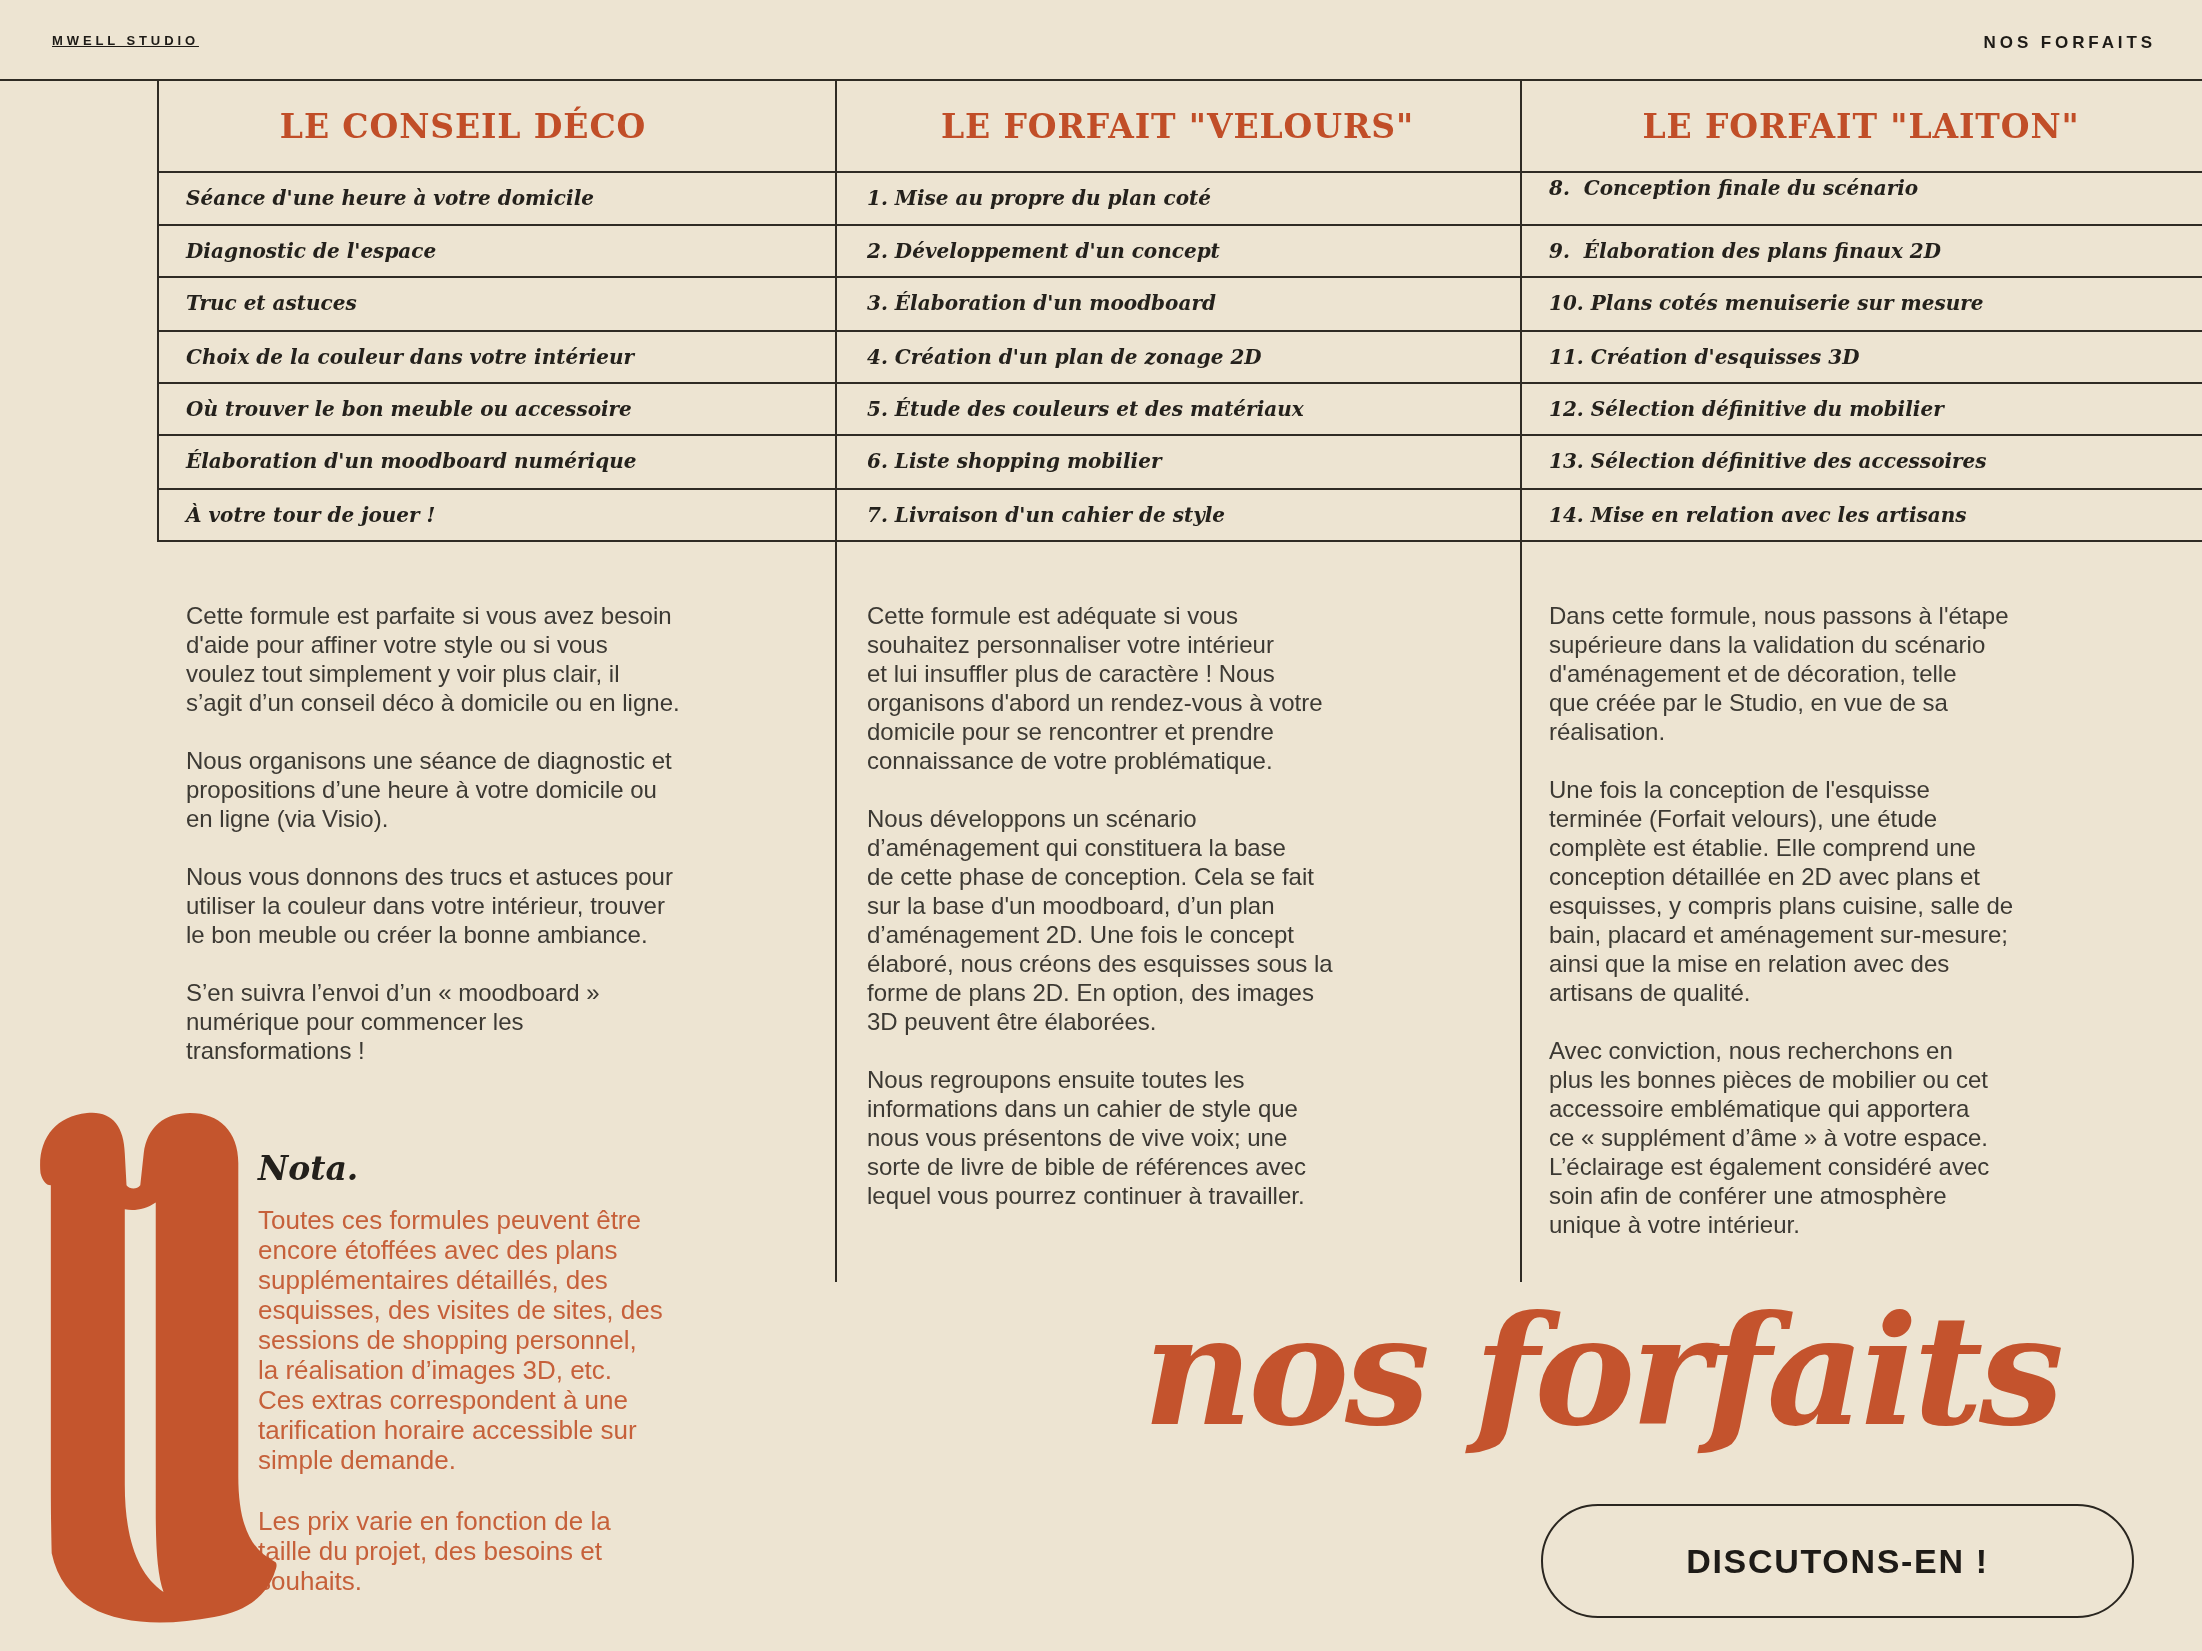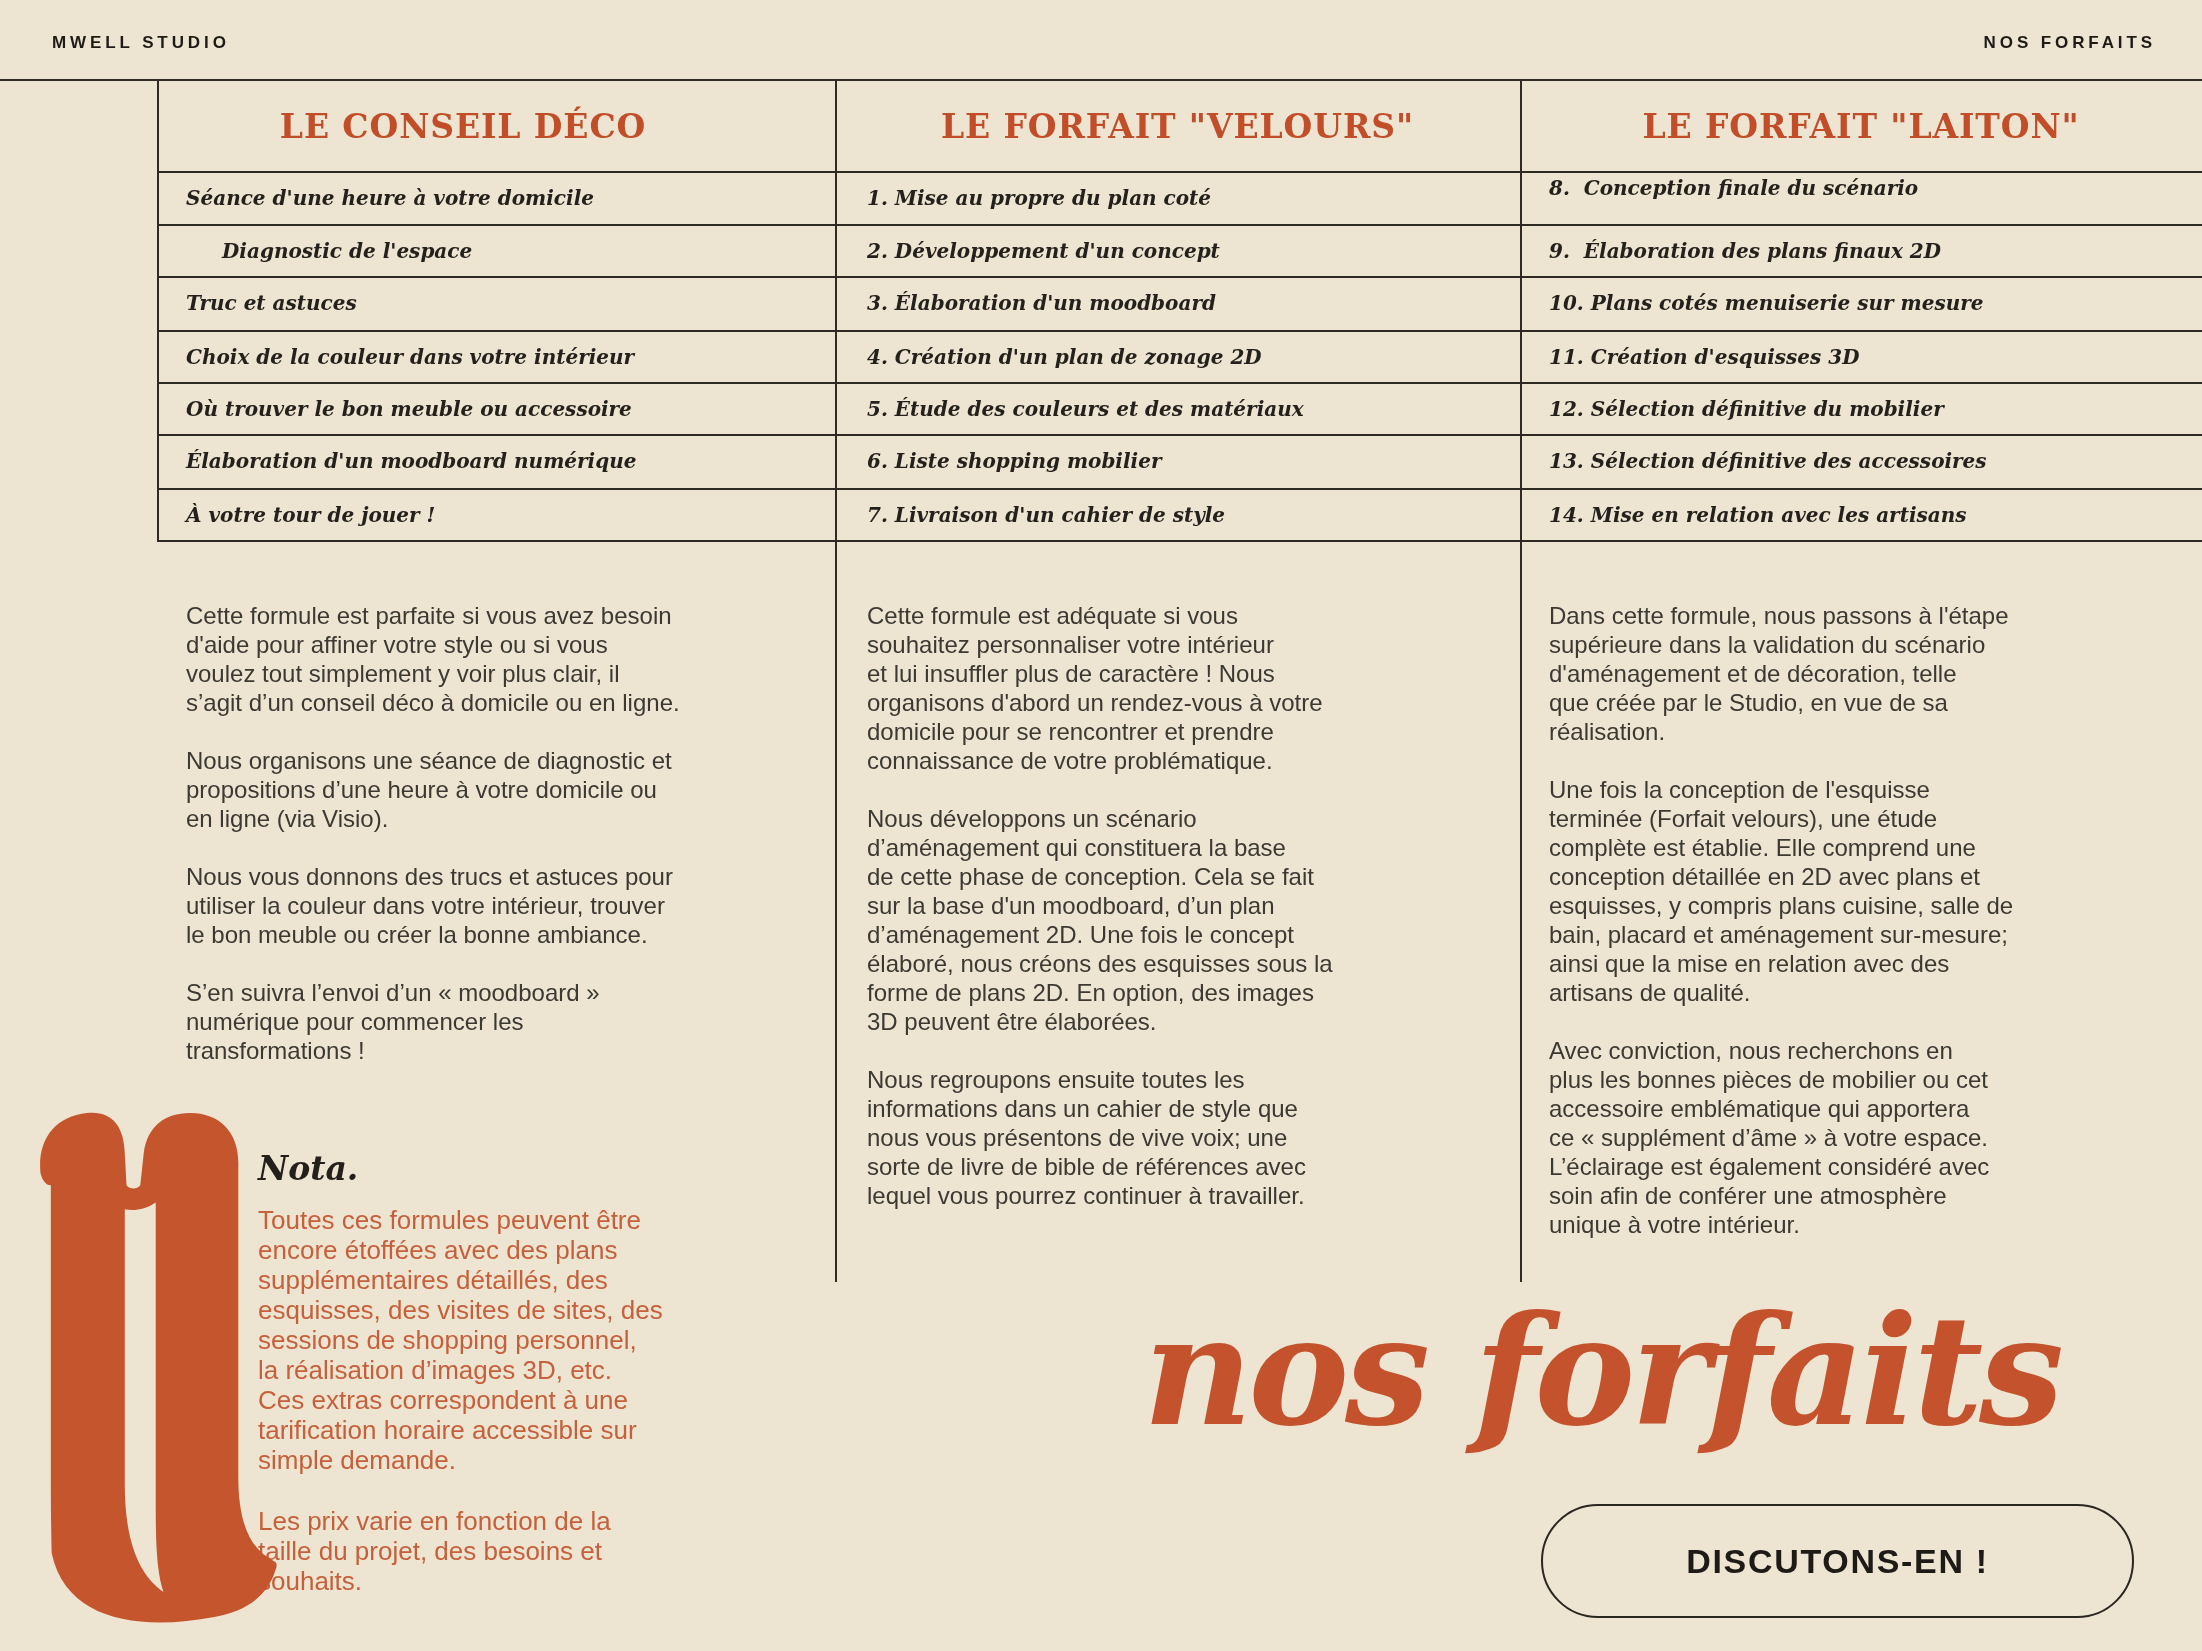--- a/index.html
+++ b/index.html
@@ -9,22 +9,23 @@
     font-family:"Liberation Sans", sans-serif;
     color:#23201B;
     overflow:hidden;
     position:relative;
   }
   #page{position:absolute;inset:0;width:2203px;height:1652px;}
 
   
   .topbar-brand{
     position:absolute;left:52px;top:33px;
-    font-size:17px;font-weight:700;letter-spacing:3.9px;color:#1E1B17;
-    white-space:pre;
+    font-size:13px;font-weight:700;letter-spacing:3.9px;color:#1E1B17;
+    white-space:pre;
+    text-decoration:underline;
   }
   .topbar-nav{
     position:absolute;right:47px;top:33px;
     font-size:17px;font-weight:700;letter-spacing:3.9px;color:#1E1B17;
     text-decoration:none;cursor:pointer;white-space:pre;
   }
 
   
   .hline{position:absolute;height:1.7px;background:#2F2B24;}
   .vline{position:absolute;width:1.7px;background:#2F2B24;}
@@ -121,21 +122,21 @@
   <div class="hline" style="left:157px;top:540px;width:2045px;"></div>
 
   <div class="col-header" style="left:157px;width:612px;border-radius:29px;">LE CONSEIL DÉCO</div>
   <div class="col-header" style="left:835px;width:685px;">LE FORFAIT "VELOURS"</div>
   <div class="col-header" style="left:1520px;width:682px;">LE FORFAIT "LAITON"</div>
 
   <div class="cell" style="left:186px;top:171px;">Séance d'une heure à votre domicile</div>
   <div class="cell" style="left:867px;top:171px;">1. Mise au propre du plan coté</div>
   <div class="cell" style="left:1549px;top:161px;">8.  Conception finale du scénario</div>
 
-  <div class="cell" style="left:186px;top:224px;margin-left:36px;">Diagnostic de l'espace</div>
+  <div class="cell" style="left:186px;top:224px;">Diagnostic de l'espace</div>
   <div class="cell" style="left:867px;top:224px;">2. Développement d'un concept</div>
   <div class="cell" style="left:1549px;top:224px;">9.  Élaboration des plans finaux 2D</div>
 
   <div class="cell" style="left:186px;top:276px;">Truc et astuces</div>
   <div class="cell" style="left:867px;top:276px;">3. Élaboration d'un moodboard</div>
   <div class="cell" style="left:1549px;top:276px;">10. Plans cotés menuiserie sur mesure</div>
 
   <div class="cell" style="left:186px;top:330px;">Choix de la couleur dans votre intérieur</div>
   <div class="cell" style="left:867px;top:330px;">4. Création d'un plan de zonage 2D</div>
   <div class="cell" style="left:1549px;top:330px;">11. Création d'esquisses 3D</div>

